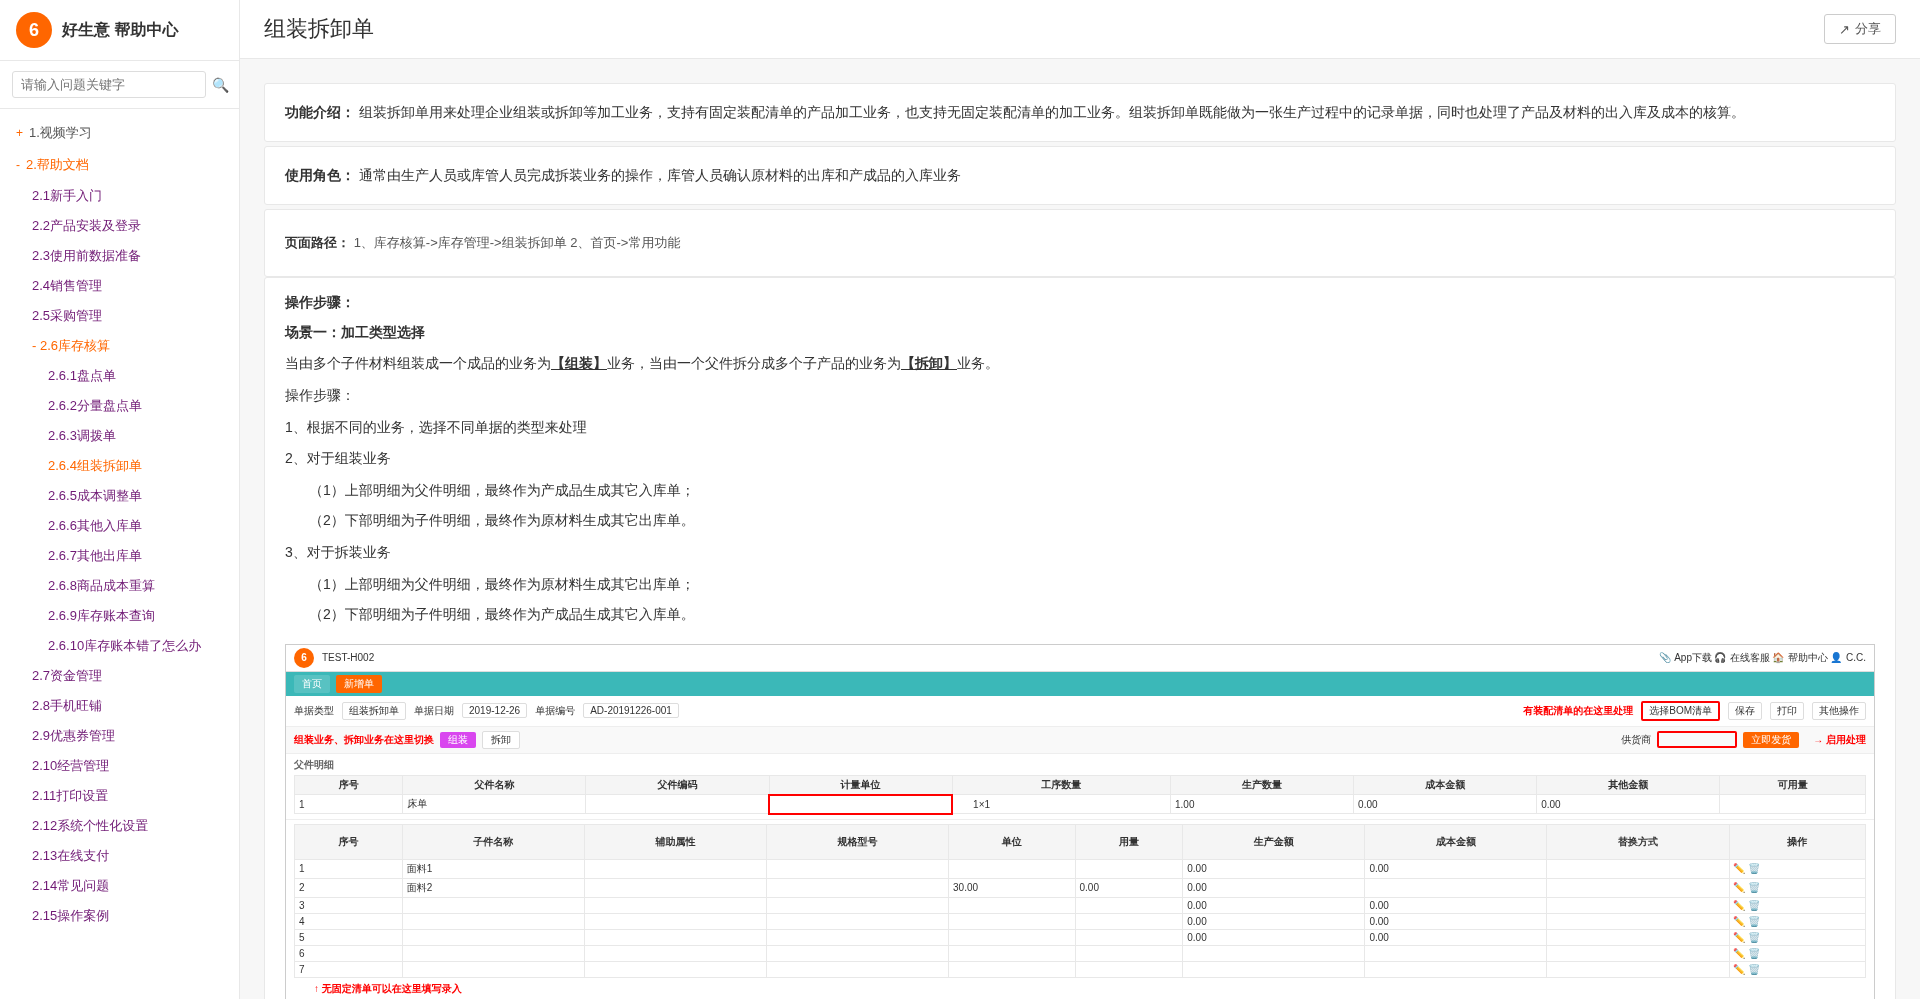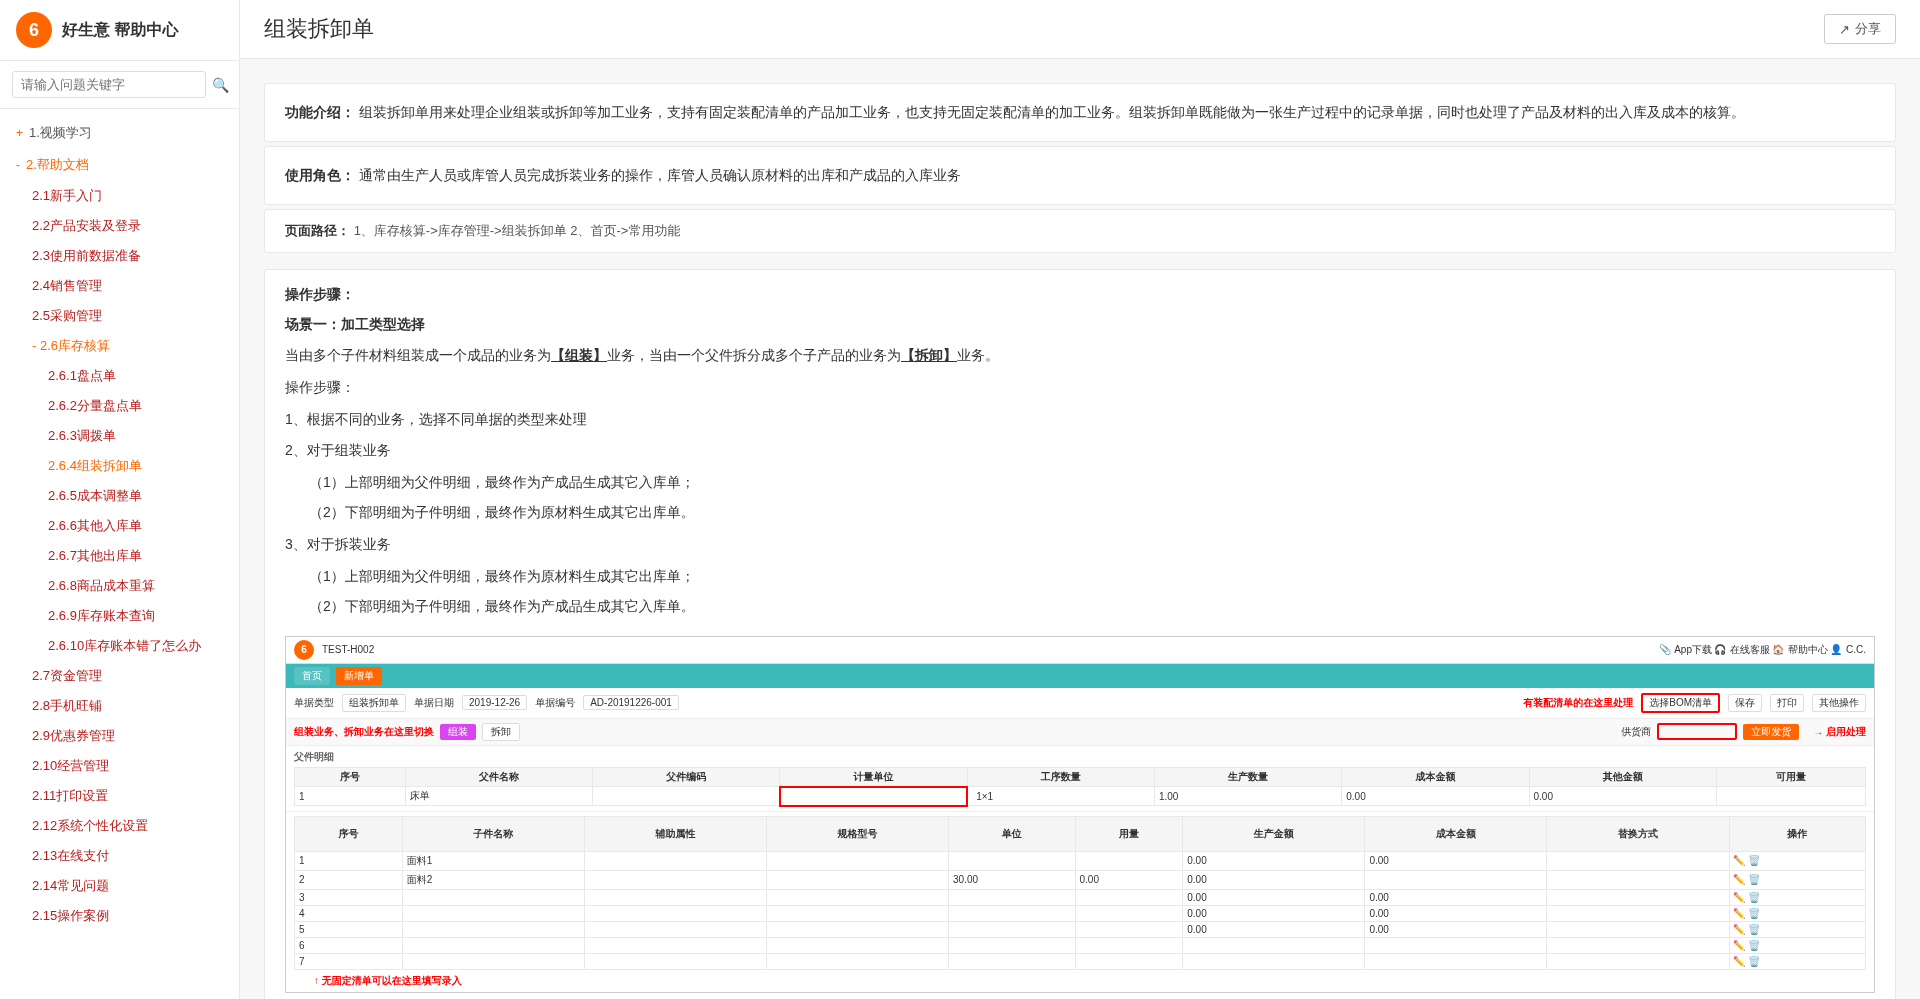--- a/index.html
+++ b/index.html
@@ -11,35 +11,35 @@
     .logo-icon { width: 36px; height: 36px; background: #f60; border-radius: 50%; display: flex; align-items: center; justify-content: center; color: #fff; font-size: 18px; font-weight: bold; margin-right: 10px; flex-shrink: 0; }
     .logo-text { font-size: 16px; font-weight: bold; color: #333; }
     .search-box { padding: 10px 12px; border-bottom: 1px solid #e8e8e8; display: flex; align-items: center; }
     .search-input { flex: 1; border: 1px solid #ddd; border-radius: 3px; padding: 5px 8px; font-size: 13px; outline: none; color: #ef4444; }
     .search-icon-btn { background: none; border: none; cursor: pointer; margin-left: 6px; color: #999; font-size: 14px; }
     .nav-tree { flex: 1; overflow-y: auto; padding: 8px 0; }
     .nav-item { padding: 7px 16px; cursor: pointer; font-size: 13px; color: #555; display: flex; align-items: center; gap: 6px; }
     .nav-item.active { color: #f60; }
     .nav-item .prefix { color: #f60; font-size: 12px; }
     .nav-item .prefix.minus { color: #f60; }
-    .nav-subitem { padding: 6px 16px 6px 32px; cursor: pointer; font-size: 13px; color: #b91c1c; }
+    .nav-subitem { padding: 6px 16px 6px 32px; cursor: pointer; font-size: 13px; color: #701a75; }
     .nav-subitem.active { color: #f60; }
     .nav-subitem.current { color: #f60; font-weight: 500; }
 
     
     .main { flex: 1; display: flex; flex-direction: column; overflow: hidden; }
     .main-header { background: #fff; border-bottom: 1px solid #e8e8e8; padding: 14px 24px; display: flex; align-items: center; justify-content: space-between; }
     .main-title { font-size: 22px; color: #333; font-weight: normal; }
     .share-btn { border: 1px solid #ccc; background: #fff; padding: 5px 14px; border-radius: 3px; cursor: pointer; font-size: 13px; color: #555; display: flex; align-items: center; gap: 5px; }
     .main-body { flex: 1; overflow-y: auto; padding: 24px; background: #f7f7f7; }
 
     
     .content-card { background: #fff; border: 1px solid #e8e8e8; border-radius: 3px; padding: 16px 20px; margin-bottom: 4px; line-height: 1.8; font-size: 14px; color: #333; }
     .section-label { font-weight: bold; color: #333; }
-    .breadcrumb-section { background: #fff; border: 1px solid #e8e8e8; border-radius: 3px; padding: 12px 20px; margin-bottom: 16px; font-size: 13px; color: #555; }
+    .breadcrumb-section { background: #fff; border: 1px solid #e8e8e8; border-radius: 3px; padding: 24px 20px; margin-bottom: 0; font-size: 13px; color: #555; }
 
     
     .steps-section { background: #fff; border: 1px solid #e8e8e8; border-radius: 3px; padding: 16px 20px; margin-bottom: 16px; }
     .steps-title { font-weight: bold; margin-bottom: 12px; font-size: 14px; }
     .scenario-title { font-weight: bold; color: #333; margin: 10px 0 8px; font-size: 14px; }
     .step-text { margin: 5px 0; line-height: 1.9; font-size: 14px; color: #333; }
     .sub-step { padding-left: 24px; margin: 4px 0; line-height: 1.9; font-size: 14px; color: #333; }
     .screenshot-wrap { position: relative; }
 
     .mock-screenshot { background: #f0f0f0; border: 1px solid #ccc; padding: 0; font-size: 11px; position: relative; }
@@ -200,21 +200,21 @@
                     <th style="border:1px solid #e8e8e8;padding:2px 4px;background:#f5f5f5;white-space:nowrap">其他金额</th>
                     <th style="border:1px solid #e8e8e8;padding:2px 4px;background:#f5f5f5;white-space:nowrap">可用量</th>
                   </tr>
                 </thead>
                 <tbody>
                   <tr>
                     <td style="border:1px solid #e8e8e8;padding:2px 4px;">1</td>
                     <td style="border:1px solid #e8e8e8;padding:2px 4px;">床单</td>
                     <td style="border:1px solid #e8e8e8;padding:2px 4px;"></td>
                     <td style="border:1px solid #e8e8e8;padding:2px 4px;border:2px solid red;"></td>
-                    <td style="border:1px solid #e8e8e8;padding:2px 8px;">1×1</td>
+                    <td style="border:1px solid #e8e8e8;padding:2px 20px;">1×1</td>
                     <td style="border:1px solid #e8e8e8;padding:2px 4px;">1.00</td>
                     <td style="border:1px solid #e8e8e8;padding:2px 4px;">0.00</td>
                     <td style="border:1px solid #e8e8e8;padding:2px 4px;">0.00</td>
                     <td style="border:1px solid #e8e8e8;padding:2px 4px;"></td>
                   </tr>
                 </tbody>
               </table>
             </div>
 
             <div style="padding:4px 8px; background:#fff; position:relative;">

